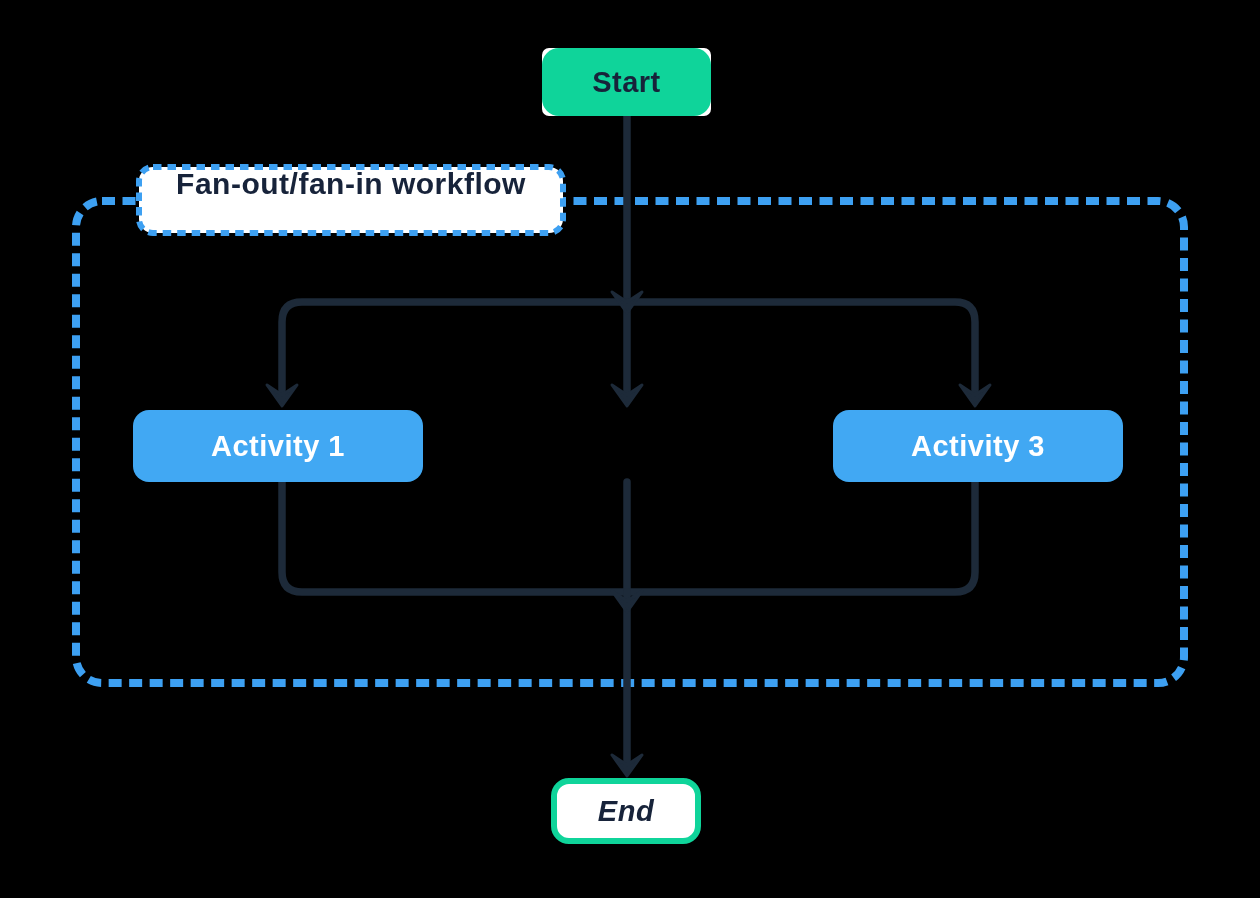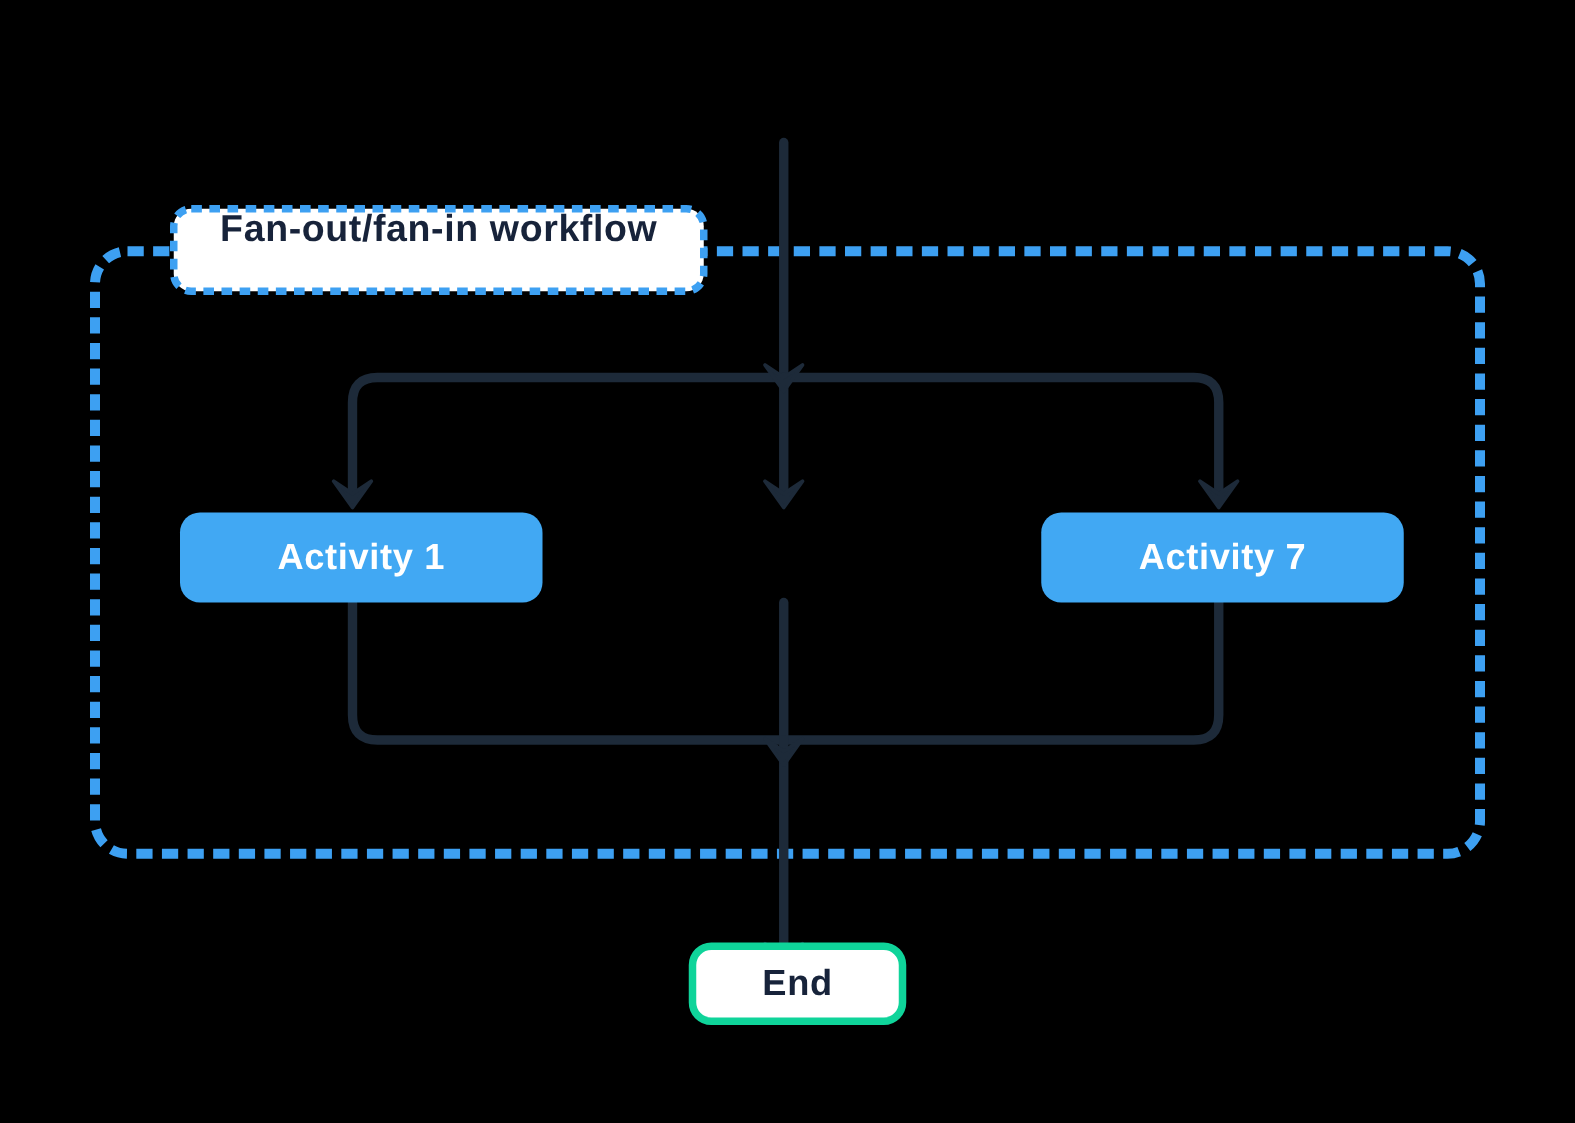--- a/index.html
+++ b/index.html
@@ -10,25 +10,25 @@
   .arrowhead{fill:var(--line);stroke:var(--line);stroke-width:3;stroke-linejoin:round;}
   .group-border{fill:none;stroke:var(--dash);stroke-width:8;stroke-dasharray:13 7.5;}
   .label-border{fill:var(--white);stroke:var(--dash);stroke-width:6;stroke-dasharray:8.5 6;}
   .node{position:absolute;display:flex;align-items:center;justify-content:center;
         font-weight:600;font-size:29px;letter-spacing:.5px;box-sizing:border-box;}
   .start-outer{position:absolute;left:542px;top:48px;width:169px;height:68px;
         background:var(--white);border-radius:7px;}
   .start-inner{position:absolute;left:0;top:0;width:169px;height:68px;
         background:var(--green);border-radius:17px;color:var(--node-text);}
   .activity{top:410px;height:72px;background:var(--blue);color:#fff;border-radius:16px;}
-  .activity-1{left:133px;width:290px;margin-left:11px;}
+  .activity-1{left:133px;width:290px;}
   .activity-2{left:487px;width:281px;}
   .activity-3{left:833px;width:290px;}
-  .end-node{left:551px;top:754px;width:174px;height:66px;background:var(--white);
-        border:6px solid var(--green);border-radius:18px;color:var(--node-text);}
+  .end-node{left:551px;top:778px;width:150px;height:66px;background:var(--white);
+        border:6px solid var(--green);border-radius:18px;color:var(--node-text);font-style:italic;}
   .group-label{left:136px;top:148px;width:430px;height:72px;color:var(--node-text);
         font-size:30px;background:transparent;}
 </style>
 </head>
 <body>
 
 <div class="canvas">
 
   <svg class="layer" width="1260" height="898" viewBox="0 0 1260 898">
 
@@ -49,25 +49,30 @@
     <path class="arrowhead" d="M 0 0 L -15 -21 L 0 -11 L 15 -21 Z" transform="translate(627,612)"></path>
     <path class="arrowhead" d="M 0 0 L -15 -21 L 0 -11 L 15 -21 Z" transform="translate(627,776)"></path>
 
     <rect class="label-border" x="139" y="167" width="424" height="66" rx="14"></rect>
   </svg>
 
   <div class="node group-label">
     <span>Fan-out/fan-in workflow</span>
   </div>
 
+  <div class="start-outer">
+    <div class="node start-inner">
+      <span>Start</span>
+    </div>
+  </div>
 
   <div class="node activity activity-1">
     <span>Activity 1</span>
   </div>
   <div class="node activity activity-3">
-    <span>Activity 7</span>
+    <span>Activity 3</span>
   </div>
 
   <div class="node end-node">
     <span>End</span>
   </div>
 
 </div>
 
 </body></html>

